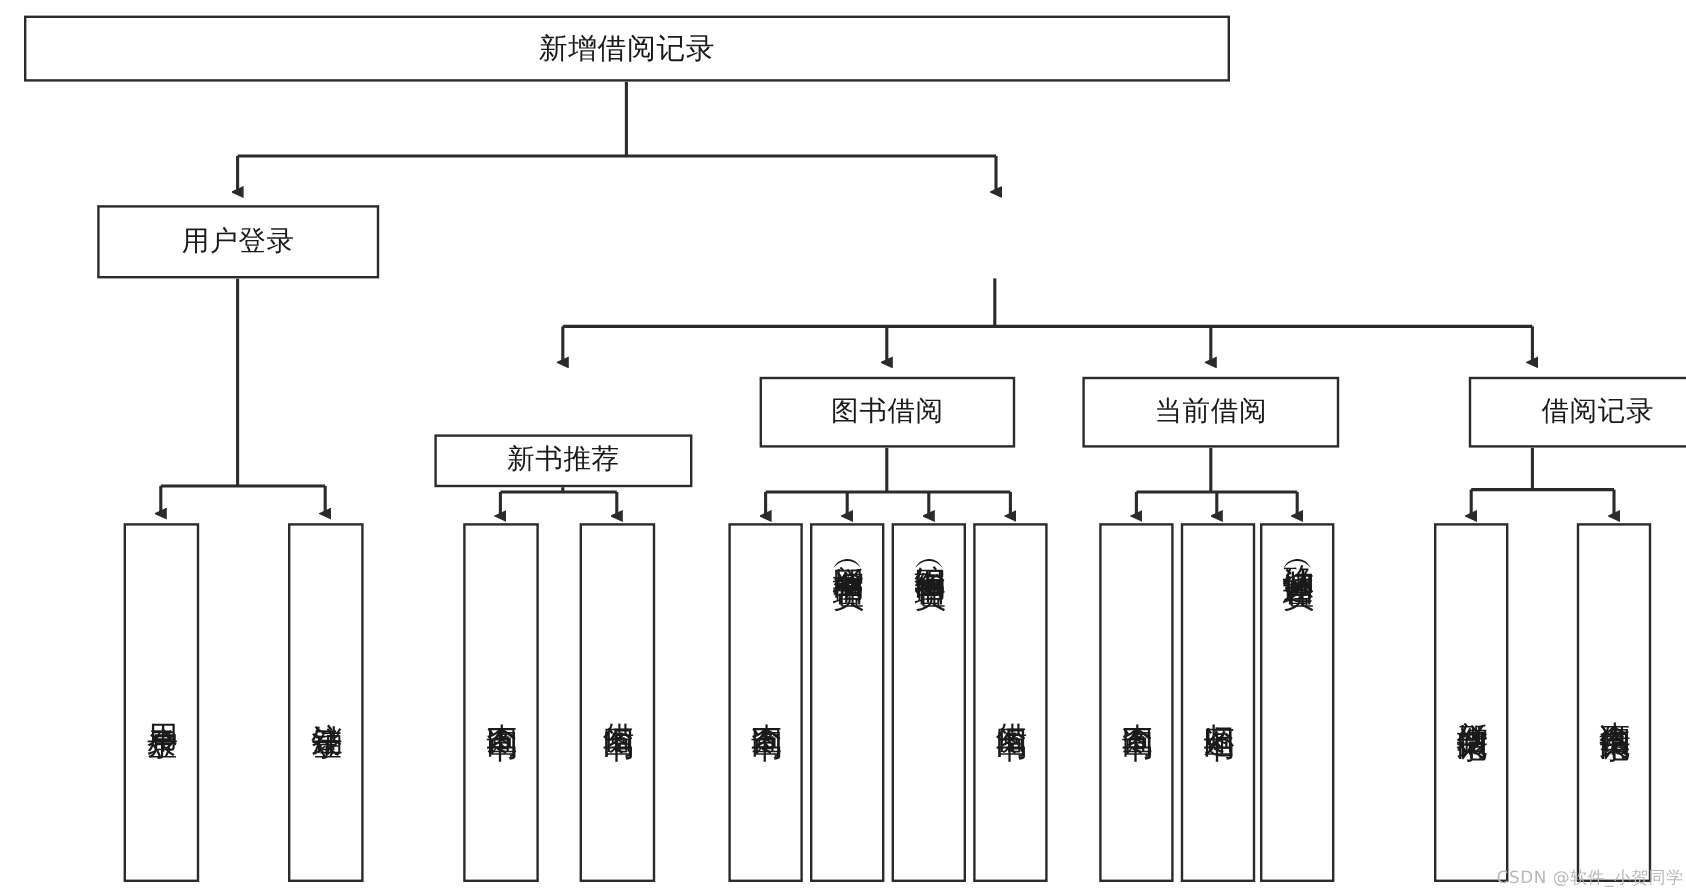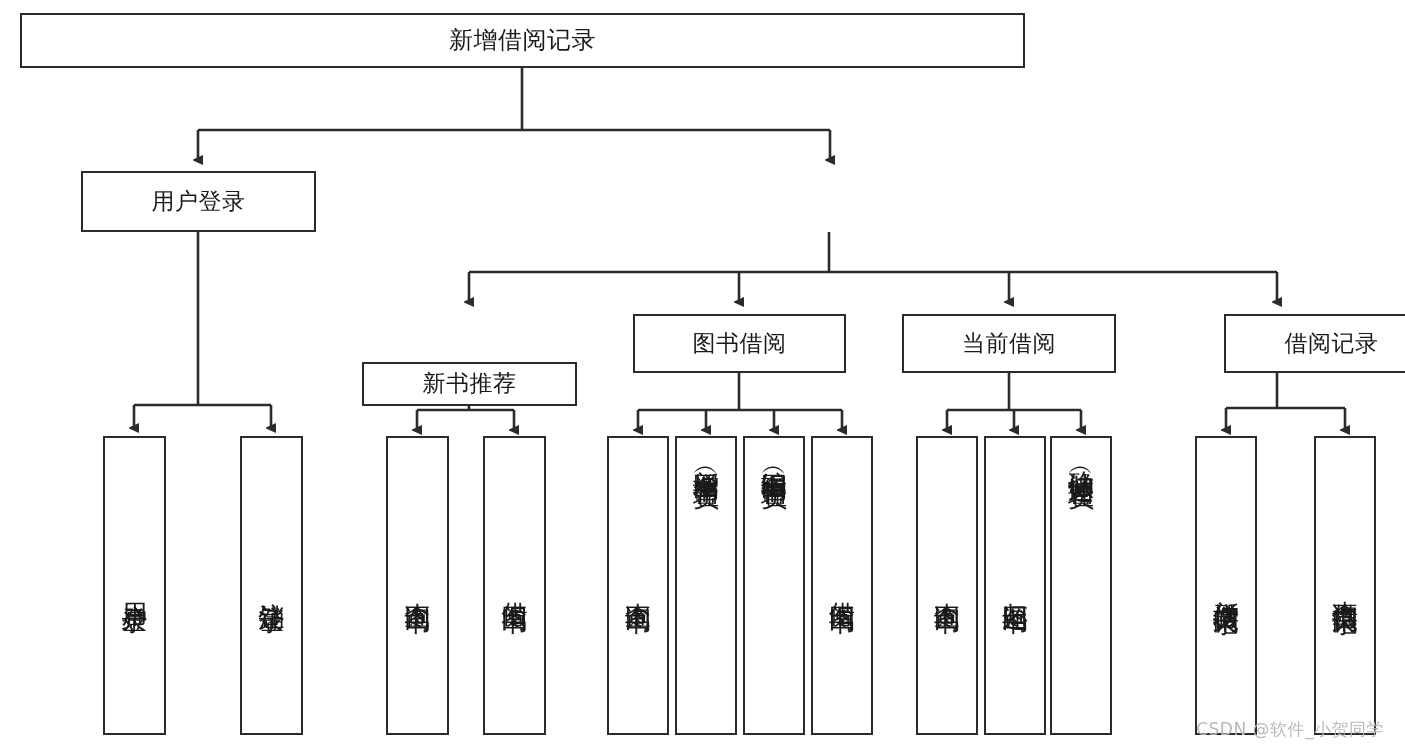--- a/index.html
+++ b/index.html
@@ -65,23 +65,23 @@
     letter-spacing: 2px;
     white-space: nowrap;
     text-align: left;
   }
   .node.vert.centerv {
     align-items: center;
     padding-top: 0;
   }
   #watermark {
     position: absolute;
-    right: 21px;
+    right: 2px;
     bottom: 6px;
-    font-size: 17px;
+    font-size: 14px;
     color: #b9b9b9;
     letter-spacing: 0.5px;
     z-index: 5;
     user-select: none;
     white-space: nowrap;
   }
 </style>
 </head>
 <body>
 

